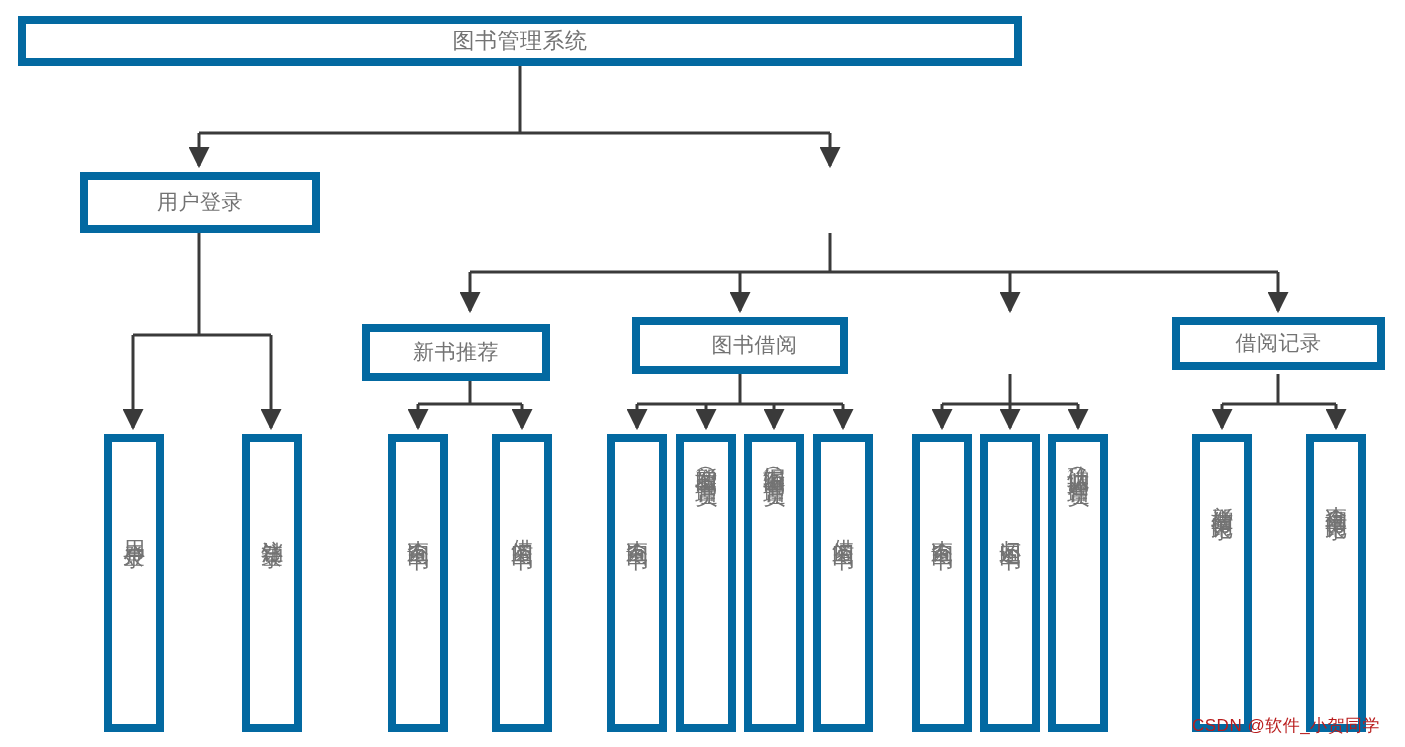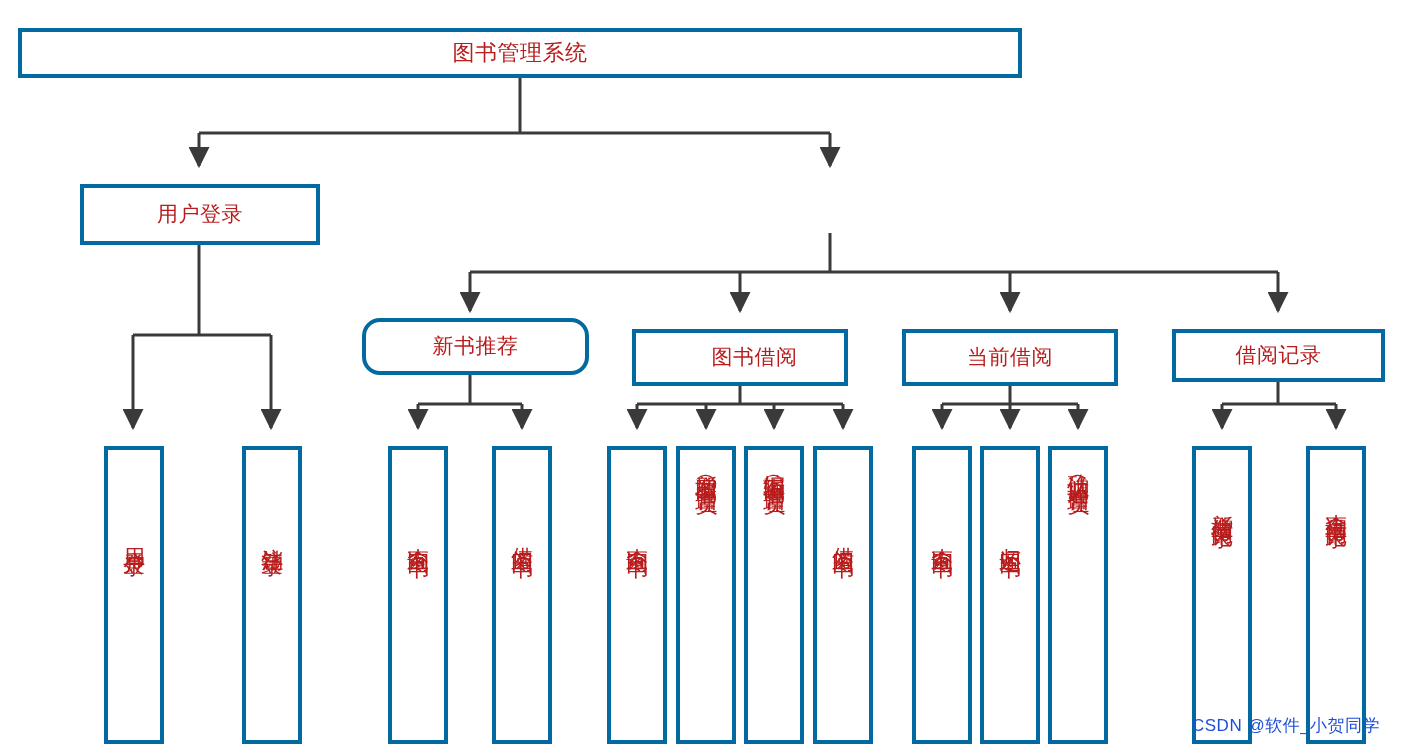--- a/index.html
+++ b/index.html
@@ -20,27 +20,26 @@
     position: absolute;
     left: 0;
     top: 0;
     width: 1405px;
     height: 747px;
     pointer-events: none;
   }
   .node {
     position: absolute;
     box-sizing: border-box;
-    border: 4px solid #0369a1;
+    border: 8px solid #0369a1;
     background: #ffffff;
     display: flex;
     align-items: center;
     justify-content: center;
-    color: #b91c1c;
-    margin-top: 12px;
+    color: #737373;
   }
   .node .label {
     display: block;
     text-align: center;
     line-height: 1.18;
     letter-spacing: 0.5px;
     white-space: nowrap;
   }
   
   .node.horiz .label {
@@ -62,21 +61,21 @@
     line-height: 1.12;
     letter-spacing: 3px;
     white-space: pre-wrap;
     max-height: 100%;
   }
   .node.vert.pad .label {
     letter-spacing: 3px;
   }
   .watermark {
     position: absolute;
-    color: #1d4ed8;
+    color: #b91c1c;
     font-size: 17px;
     letter-spacing: 0.5px;
     white-space: nowrap;
     font-family: "Liberation Sans", "DejaVu Sans", sans-serif;
   }
 </style>
 </head>
 <body>
 
 <div id="canvas">
@@ -133,31 +132,28 @@
 
   <div class="node horiz root" style="left:18px; top:16px; width:1004px; height:50px;">
     <span class="label">图书管理系统</span>
   </div>
 
   <div class="node horiz" style="left:80px; top:172px; width:240px; height:61px;">
     <span class="label">用户登录</span>
   </div>
 
 
-  <div class="node horiz" style="left:362px; top:306px; width:227px; height:57px;border-radius:18px;">
+  <div class="node horiz" style="left:362px; top:324px; width:188px; height:57px;">
     <span class="label">新书推荐</span>
   </div>
 
   <div class="node horiz" style="left:632px; top:317px; width:216px; height:57px;padding-left:29px;">
     <span class="label">图书借阅</span>
   </div>
 
-  <div class="node horiz" style="left:902px; top:317px; width:216px; height:57px;">
-    <span class="label">当前借阅</span>
-  </div>
 
   <div class="node horiz" style="left:1172px; top:317px; width:213px; height:53px;">
     <span class="label">借阅记录</span>
   </div>
 
   <div class="node vert" style="left:104px; top:434px; width:60px; height:298px; padding-top:80px;">
     <span class="label">用户登录</span>
   </div>
 
   <div class="node vert" style="left:242px; top:434px; width:60px; height:298px; padding-top:80px;">

